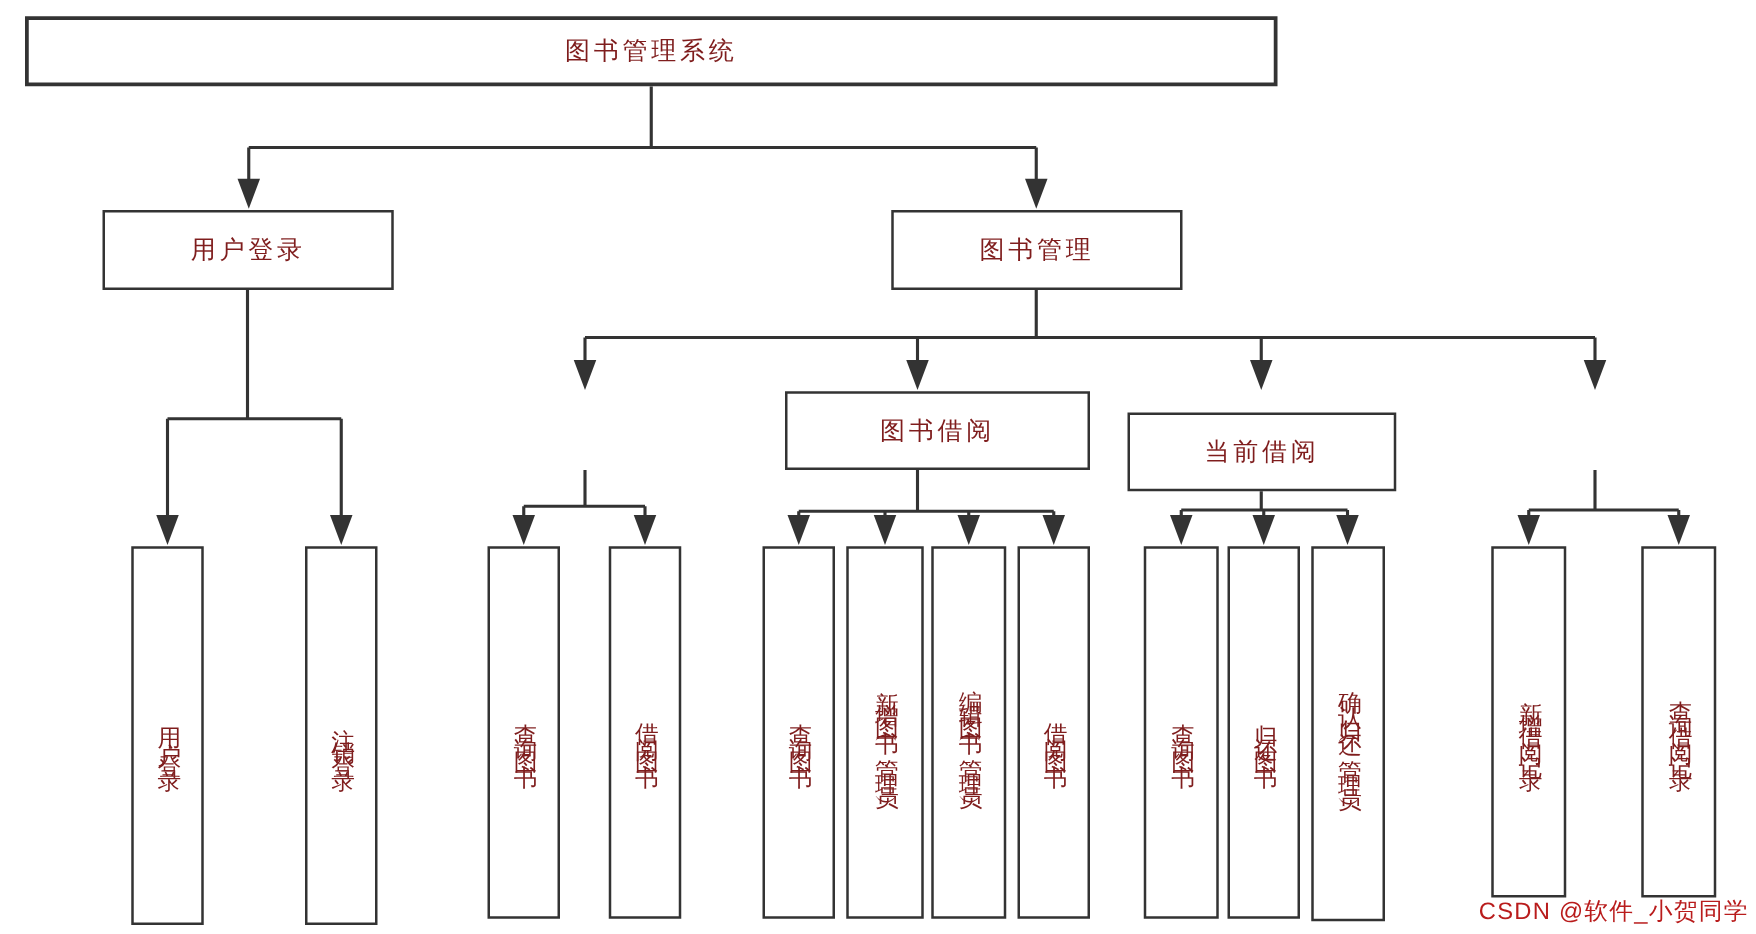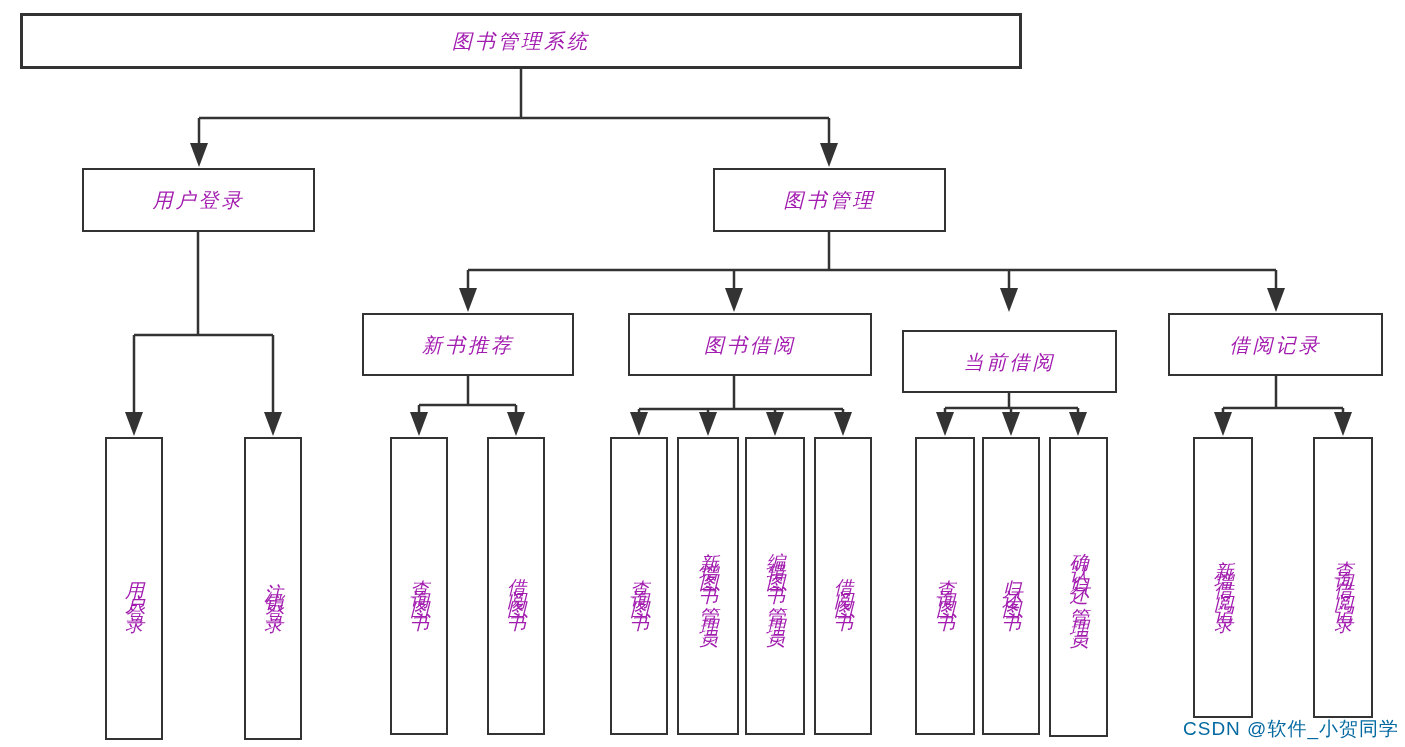--- a/index.html
+++ b/index.html
@@ -12,38 +12,37 @@
   }
   svg.connectors { position:absolute; left:0; top:0; z-index:0; }
   .ln { stroke:#333333; stroke-width:2.5; fill:none; }
   .ah { fill:#333333; stroke:none; }
   .node {
     position:absolute;
     box-sizing:border-box;
     background:#ffffff;
     border:2.5px solid #333333;
     display:flex; align-items:center; justify-content:center;
-    color:#a21caf;
+    color:#7f1d1d;
     z-index:1;
     line-height:1.2;
-    font-style:italic;
   }
   .node.horiz { font-size:20px; letter-spacing:3px; white-space:nowrap; }
   .node.root  { border-width:3px; }
   .node.vert  {
     writing-mode:vertical-rl;
     font-size:19px;
     letter-spacing:11px;
   }
   .watermark {
     position:absolute;
     left:1183px; top:716px;
     width:222px;
     font-size:19px;
-    color:#0369a1;
+    color:#b91c1c;
     letter-spacing:1px;
     white-space:nowrap;
     z-index:2;
   }
 </style>
 </head>
 <body>
 
 <div class="canvas">
 
@@ -107,24 +106,22 @@
     <polygon class="ah" points="1223,436 1214,412 1232,412"></polygon>
     <line class="ln" x1="1343" y1="408" x2="1343" y2="414"></line>
     <polygon class="ah" points="1343,436 1334,412 1352,412"></polygon>
   </svg>
 
   <div class="node horiz root" style="left:20px; top:13px; width:1002px; height:56px;">图书管理系统</div>
 
   <div class="node horiz" style="left:82px; top:168px; width:233px; height:64px;">用户登录</div>
   <div class="node horiz" style="left:713px; top:168px; width:233px; height:64px;">图书管理</div>
 
-  <div class="node horiz" style="left:362px; top:313px; width:212px; height:63px;">新书推荐</div>
   <div class="node horiz" style="left:628px; top:313px; width:244px; height:63px;">图书借阅</div>
   <div class="node horiz" style="left:902px; top:330px; width:215px; height:63px;">当前借阅</div>
-  <div class="node horiz" style="left:1168px; top:313px; width:215px; height:63px;">借阅记录</div>
 
   <div class="node vert" style="left:105px; top:437px; width:58px; height:303px;">用户登录</div>
   <div class="node vert" style="left:244px; top:437px; width:58px; height:303px;">注销登录</div>
 
   <div class="node vert" style="left:390px; top:437px; width:58px; height:298px;">查询图书</div>
   <div class="node vert" style="left:487px; top:437px; width:58px; height:298px;">借阅图书</div>
 
   <div class="node vert" style="left:610px; top:437px; width:58px; height:298px;">查询图书</div>
   <div class="node vert" style="left:677px; top:437px; width:62px; height:298px;">新增图书（管理员）</div>
   <div class="node vert" style="left:745px; top:437px; width:60px; height:298px;">编辑图书（管理员）</div>

